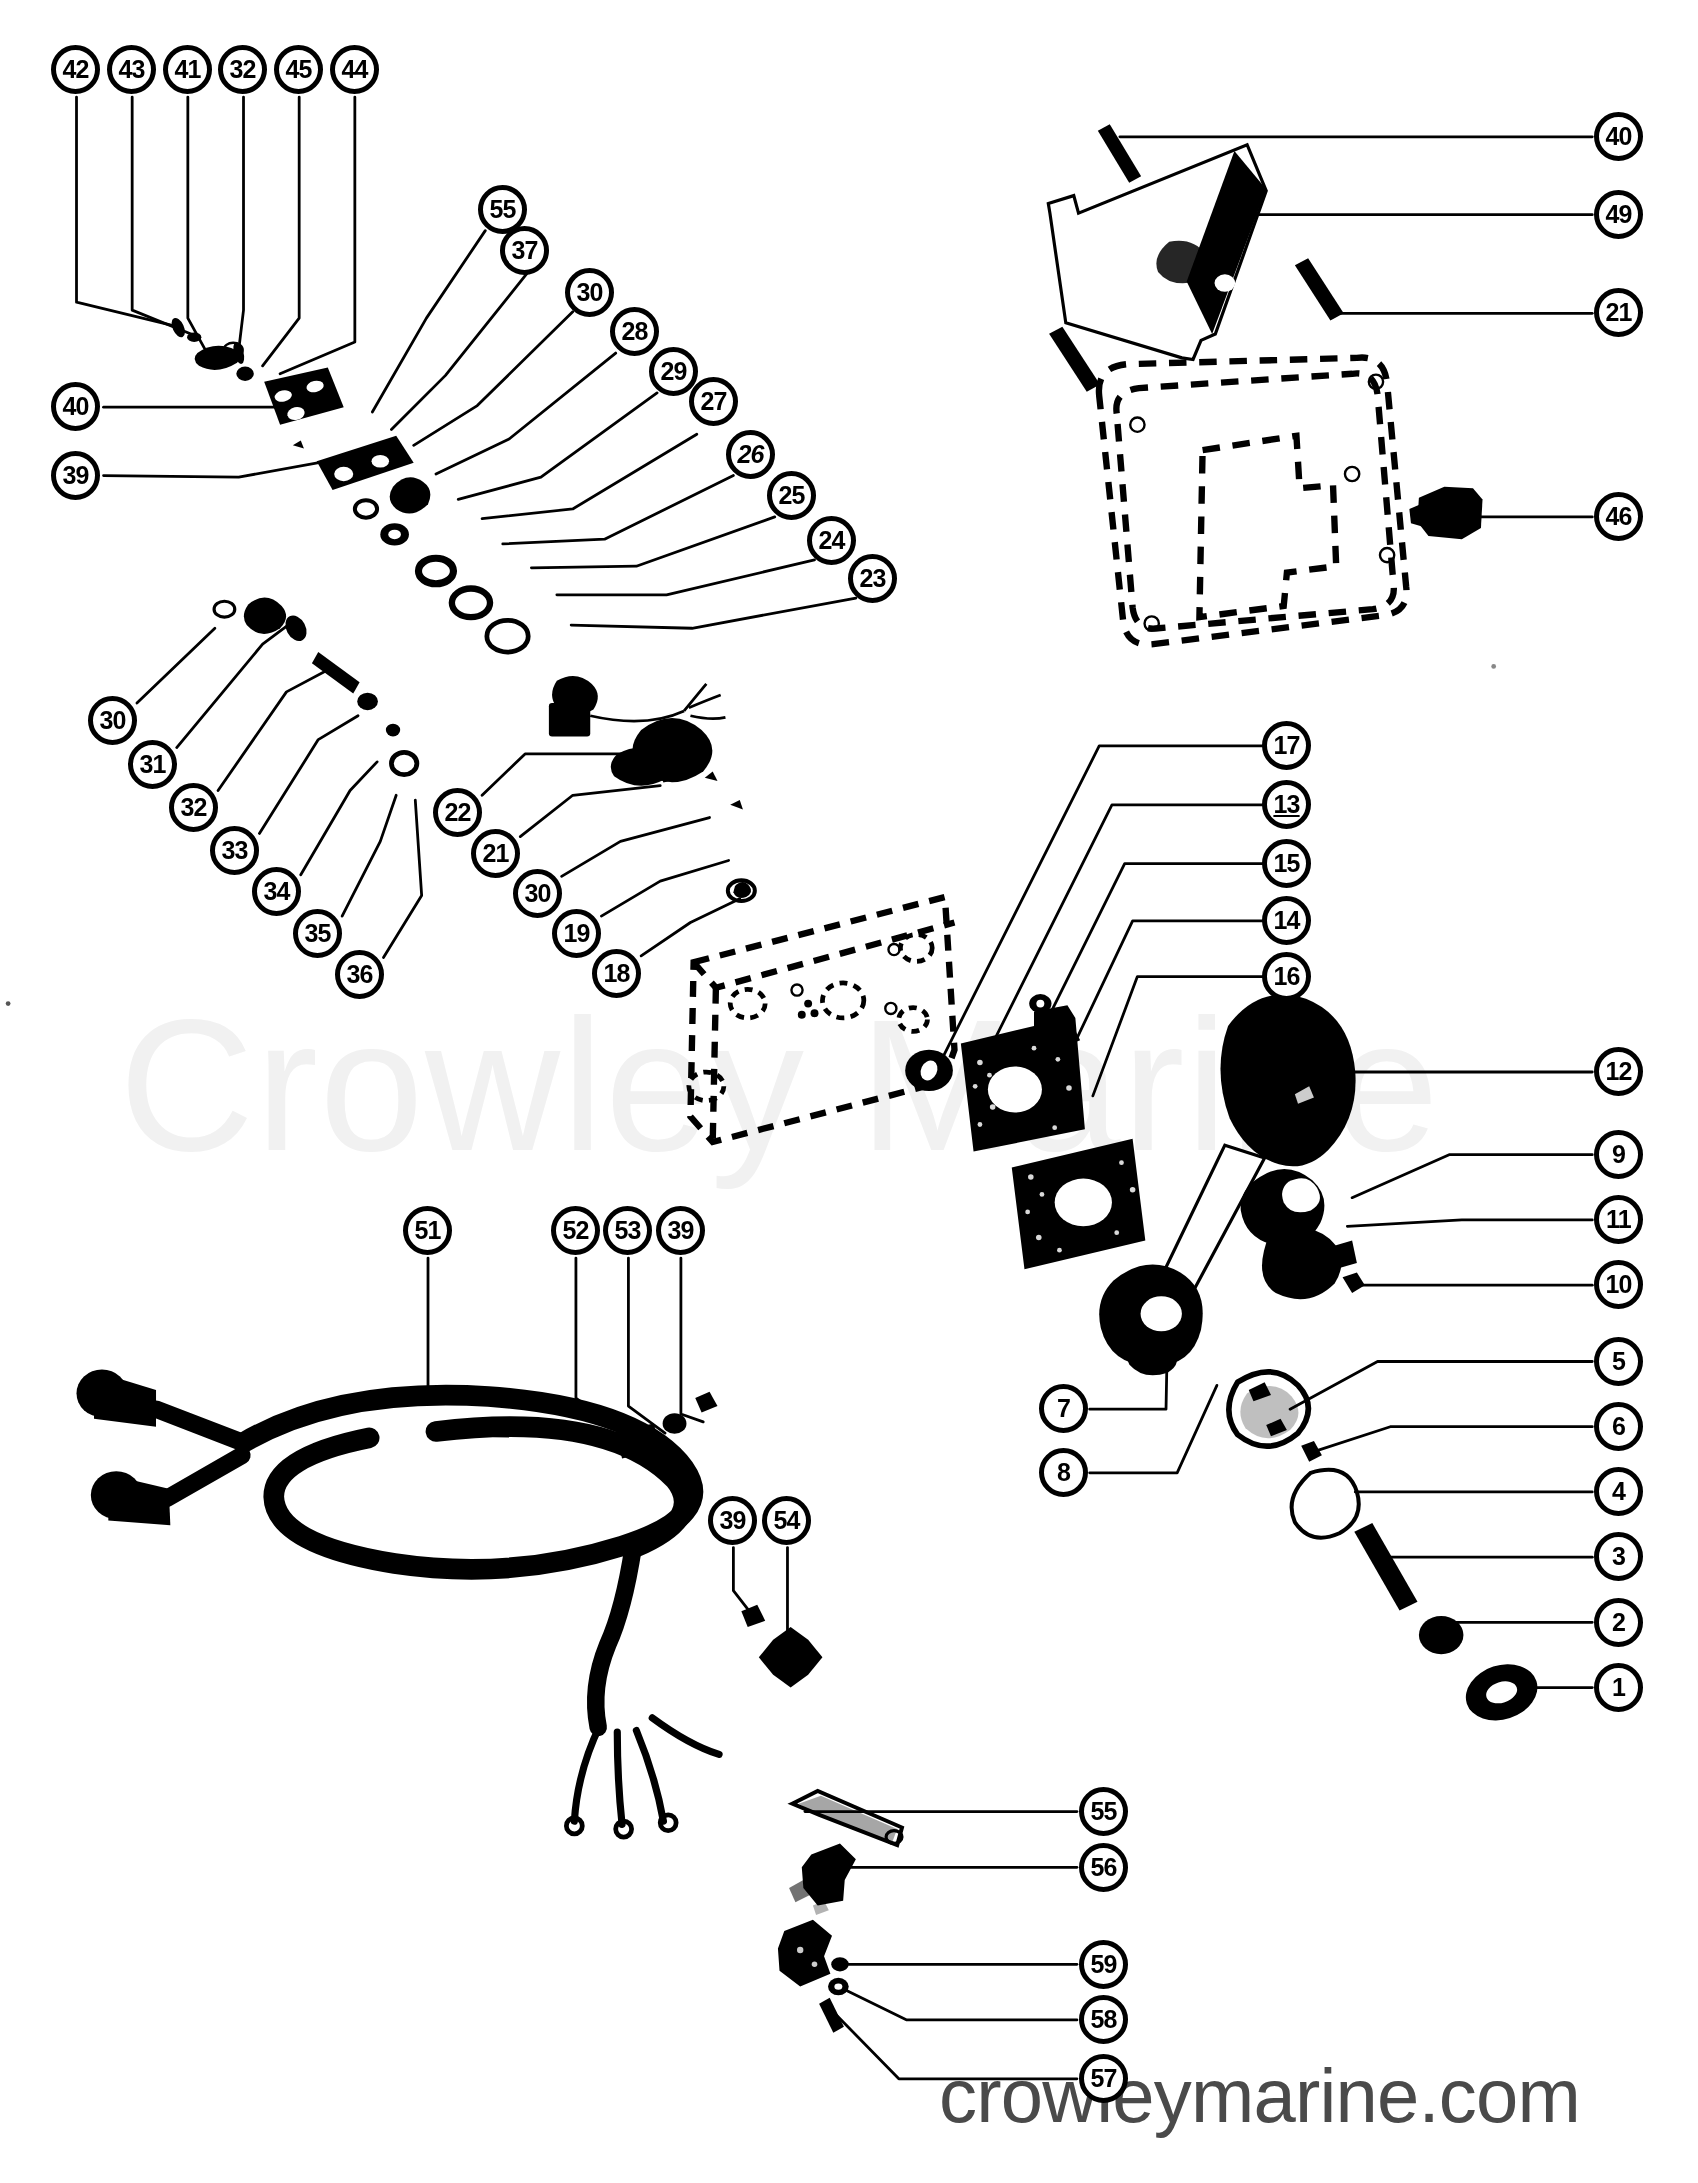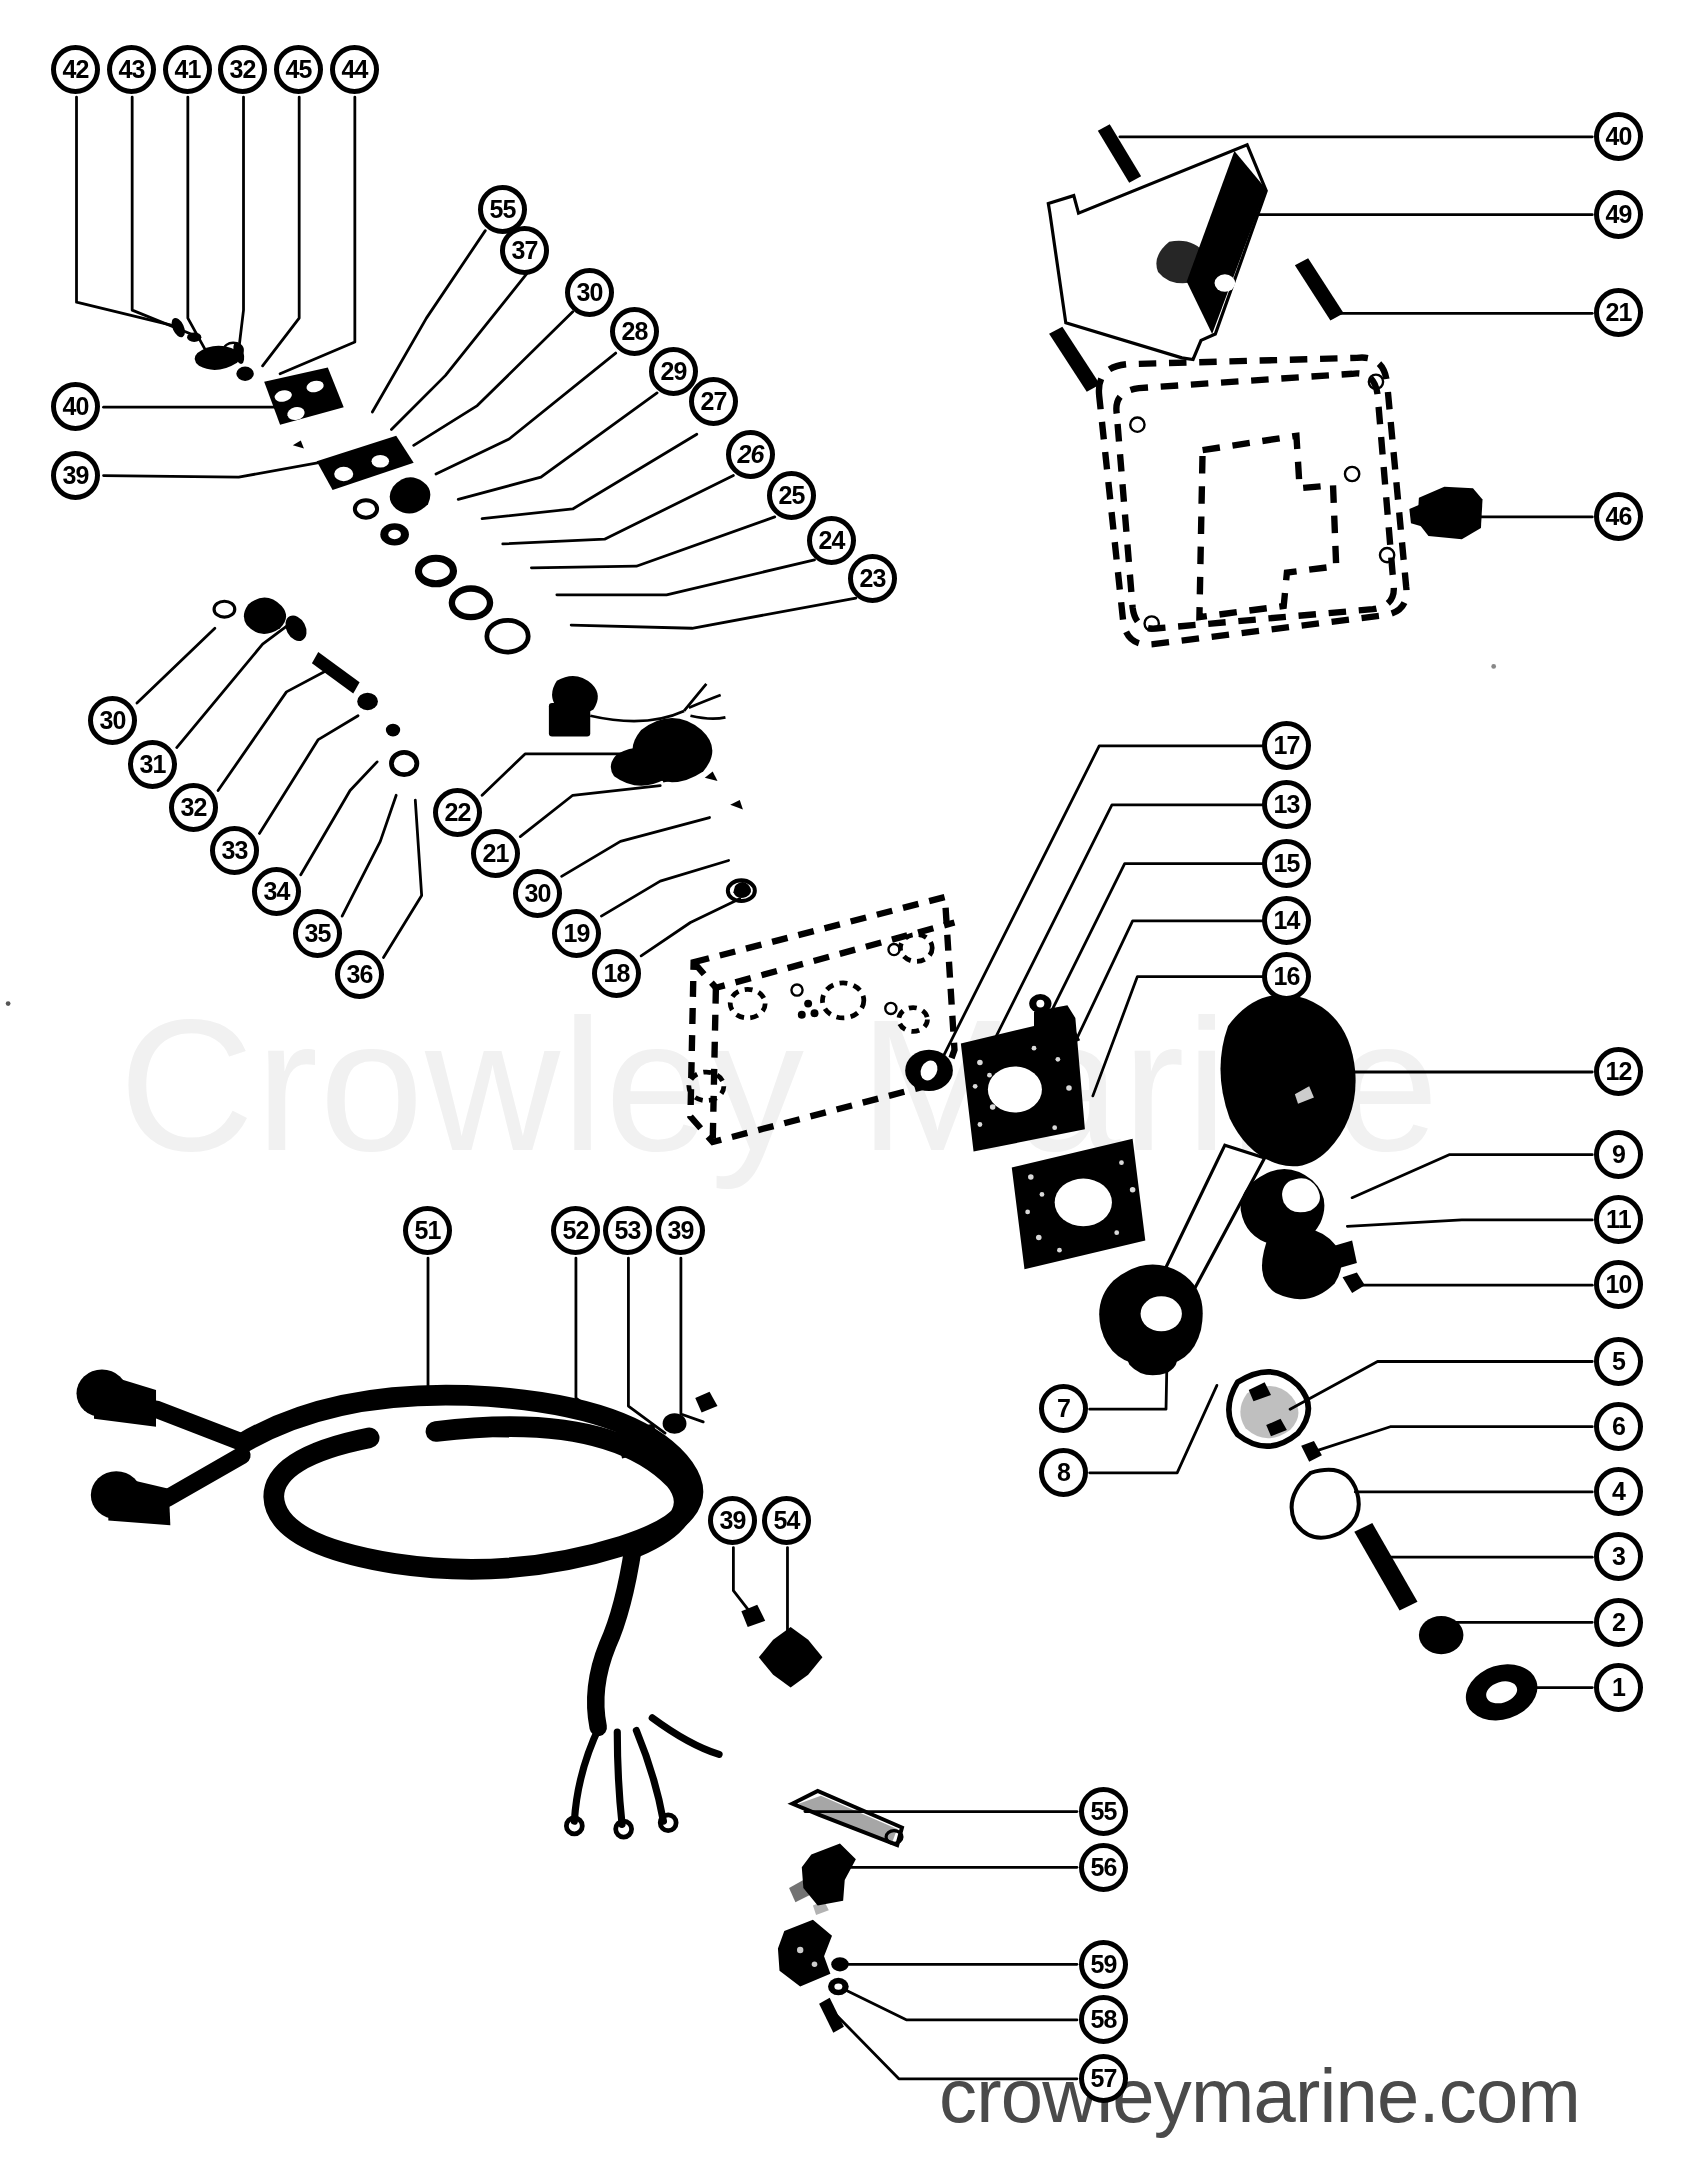--- a/index.html
+++ b/index.html
@@ -444,21 +444,21 @@
         <div class="callout" style="left: 458px; top: 813px;">22</div>
         <div class="callout" style="left: 496px; top: 854px;">21</div>
         <div class="callout" style="left: 538px; top: 894px;">30</div>
         <div class="callout" style="left: 577px; top: 934px;">19</div>
         <div class="callout" style="left: 617px; top: 974px;">18</div>
         <div class="callout" style="left: 1619px; top: 137px;">40</div>
         <div class="callout" style="left: 1619px; top: 215px;">49</div>
         <div class="callout" style="left: 1619px; top: 313px;">21</div>
         <div class="callout" style="left: 1619px; top: 517px;">46</div>
         <div class="callout" style="left: 1287px; top: 746px;">17</div>
-        <div class="callout" style="left: 1287px; top: 805px;">13</div>
+        <div class="callout" style="left: 1287px; top: 805px; text-decoration: underline;">13</div>
         <div class="callout" style="left: 1287px; top: 864px;">15</div>
         <div class="callout" style="left: 1287px; top: 921px;">14</div>
         <div class="callout" style="left: 1287px; top: 977px;">16</div>
         <div class="callout" style="left: 1619px; top: 1072px;">12</div>
         <div class="callout" style="left: 1619px; top: 1155px;">9</div>
         <div class="callout" style="left: 1619px; top: 1220px;">11</div>
         <div class="callout" style="left: 1619px; top: 1285px;">10</div>
         <div class="callout" style="left: 1619px; top: 1362px;">5</div>
         <div class="callout" style="left: 1619px; top: 1427px;">6</div>
         <div class="callout" style="left: 1619px; top: 1492px;">4</div>

